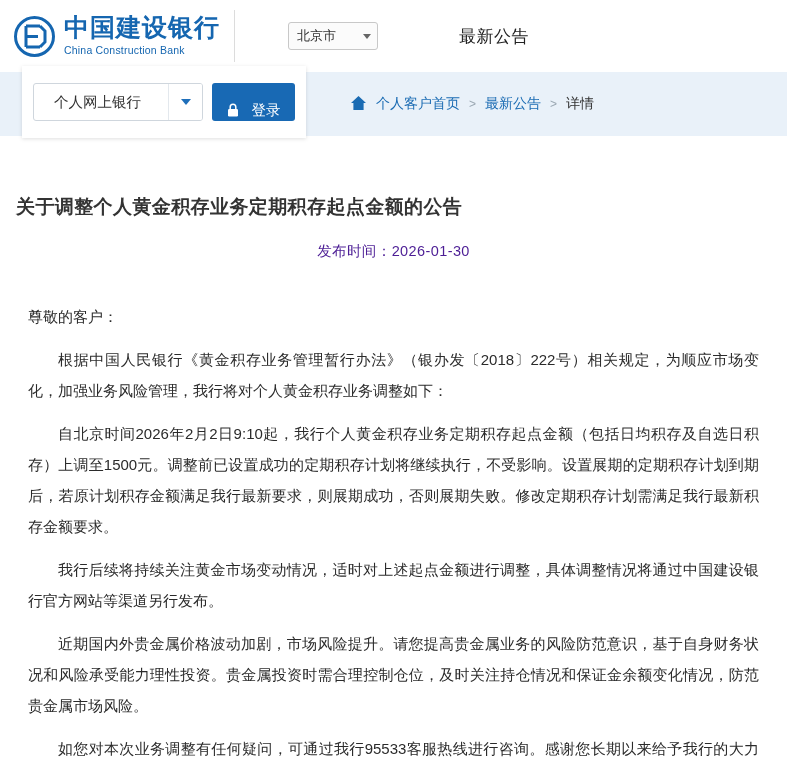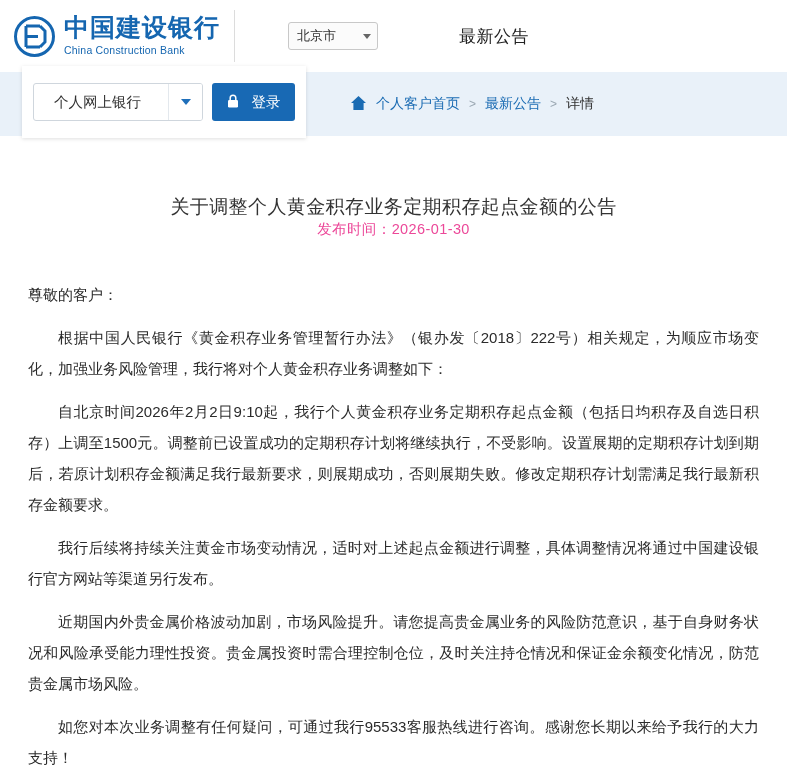--- a/index.html
+++ b/index.html
@@ -132,21 +132,21 @@
   .login-btn {
     width: 83px;
     height: 38px;
     background: #1869b4;
     color: #fff;
     border: none;
     border-radius: 3px;
     font-size: 14.5px;
     font-family: "Liberation Sans", sans-serif;
     display: flex;
-    align-items: center;
+    align-items: flex-end;
     justify-content: center;
     gap: 13px;
     cursor: pointer;
   }
   .lock-icon { display: block; }
 
   .crumbs {
     position: absolute;
     left: 350px;
     top: 0;
@@ -160,31 +160,31 @@
   .crumbs .sep { color: #9aa7b2; font-size: 12px; }
   .crumbs a { color: #1a6bb3; text-decoration: none; cursor: pointer; }
   .crumbs .cur { color: #333; }
   .home-icon { display: block; }
 
   
   .article {
     padding: 0 16px;
   }
   .doc-title {
-    text-align: center;
     font-size: 19px;
     color: #333;
-    font-weight: normal;
+    font-weight: bold;
     margin-top: 58px;
     letter-spacing: 0.4px;
   }
   .doc-date {
     text-align: center;
     font-size: 14.5px;
-    color: #ec4899;
+    color: #4c1d95;
+    margin-top: 22px;
     letter-spacing: 0.4px;
   }
   .body-text {
     margin-top: 40px;
     font-size: 15px;
     line-height: 31px;
     color: #2b2b2b;
     text-align: justify;
   }
   .body-text p { margin: 12px; }

